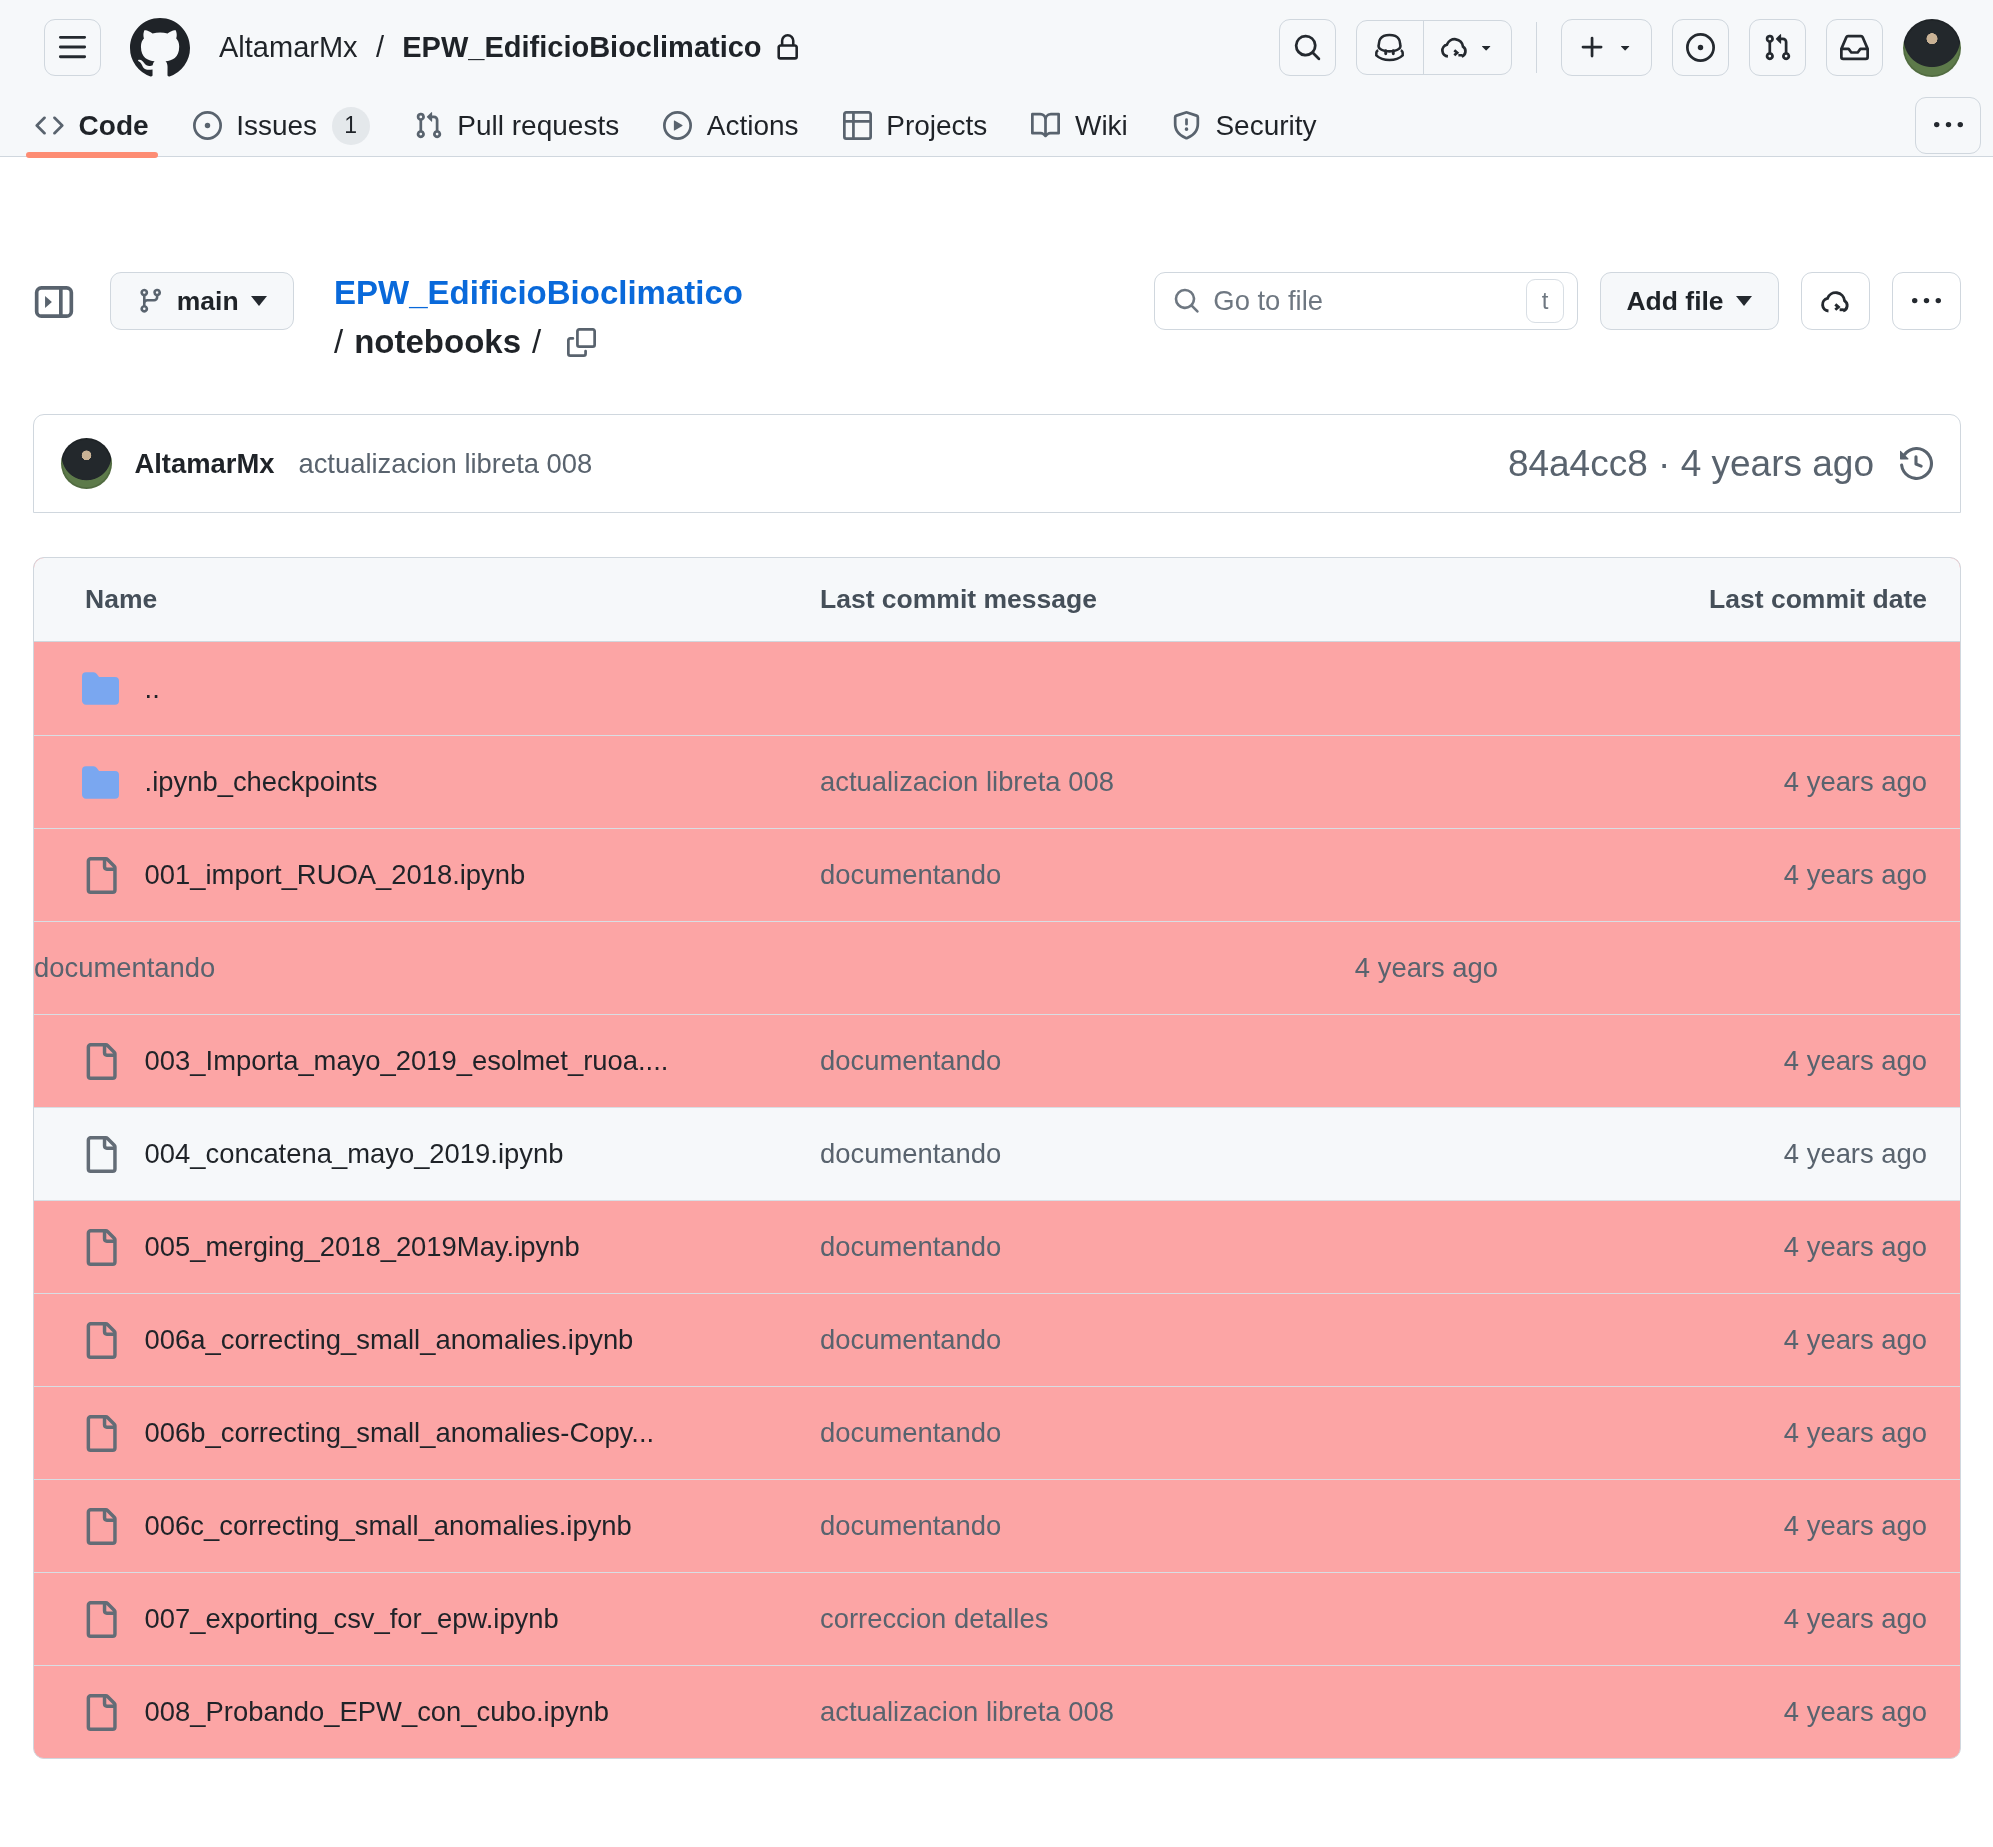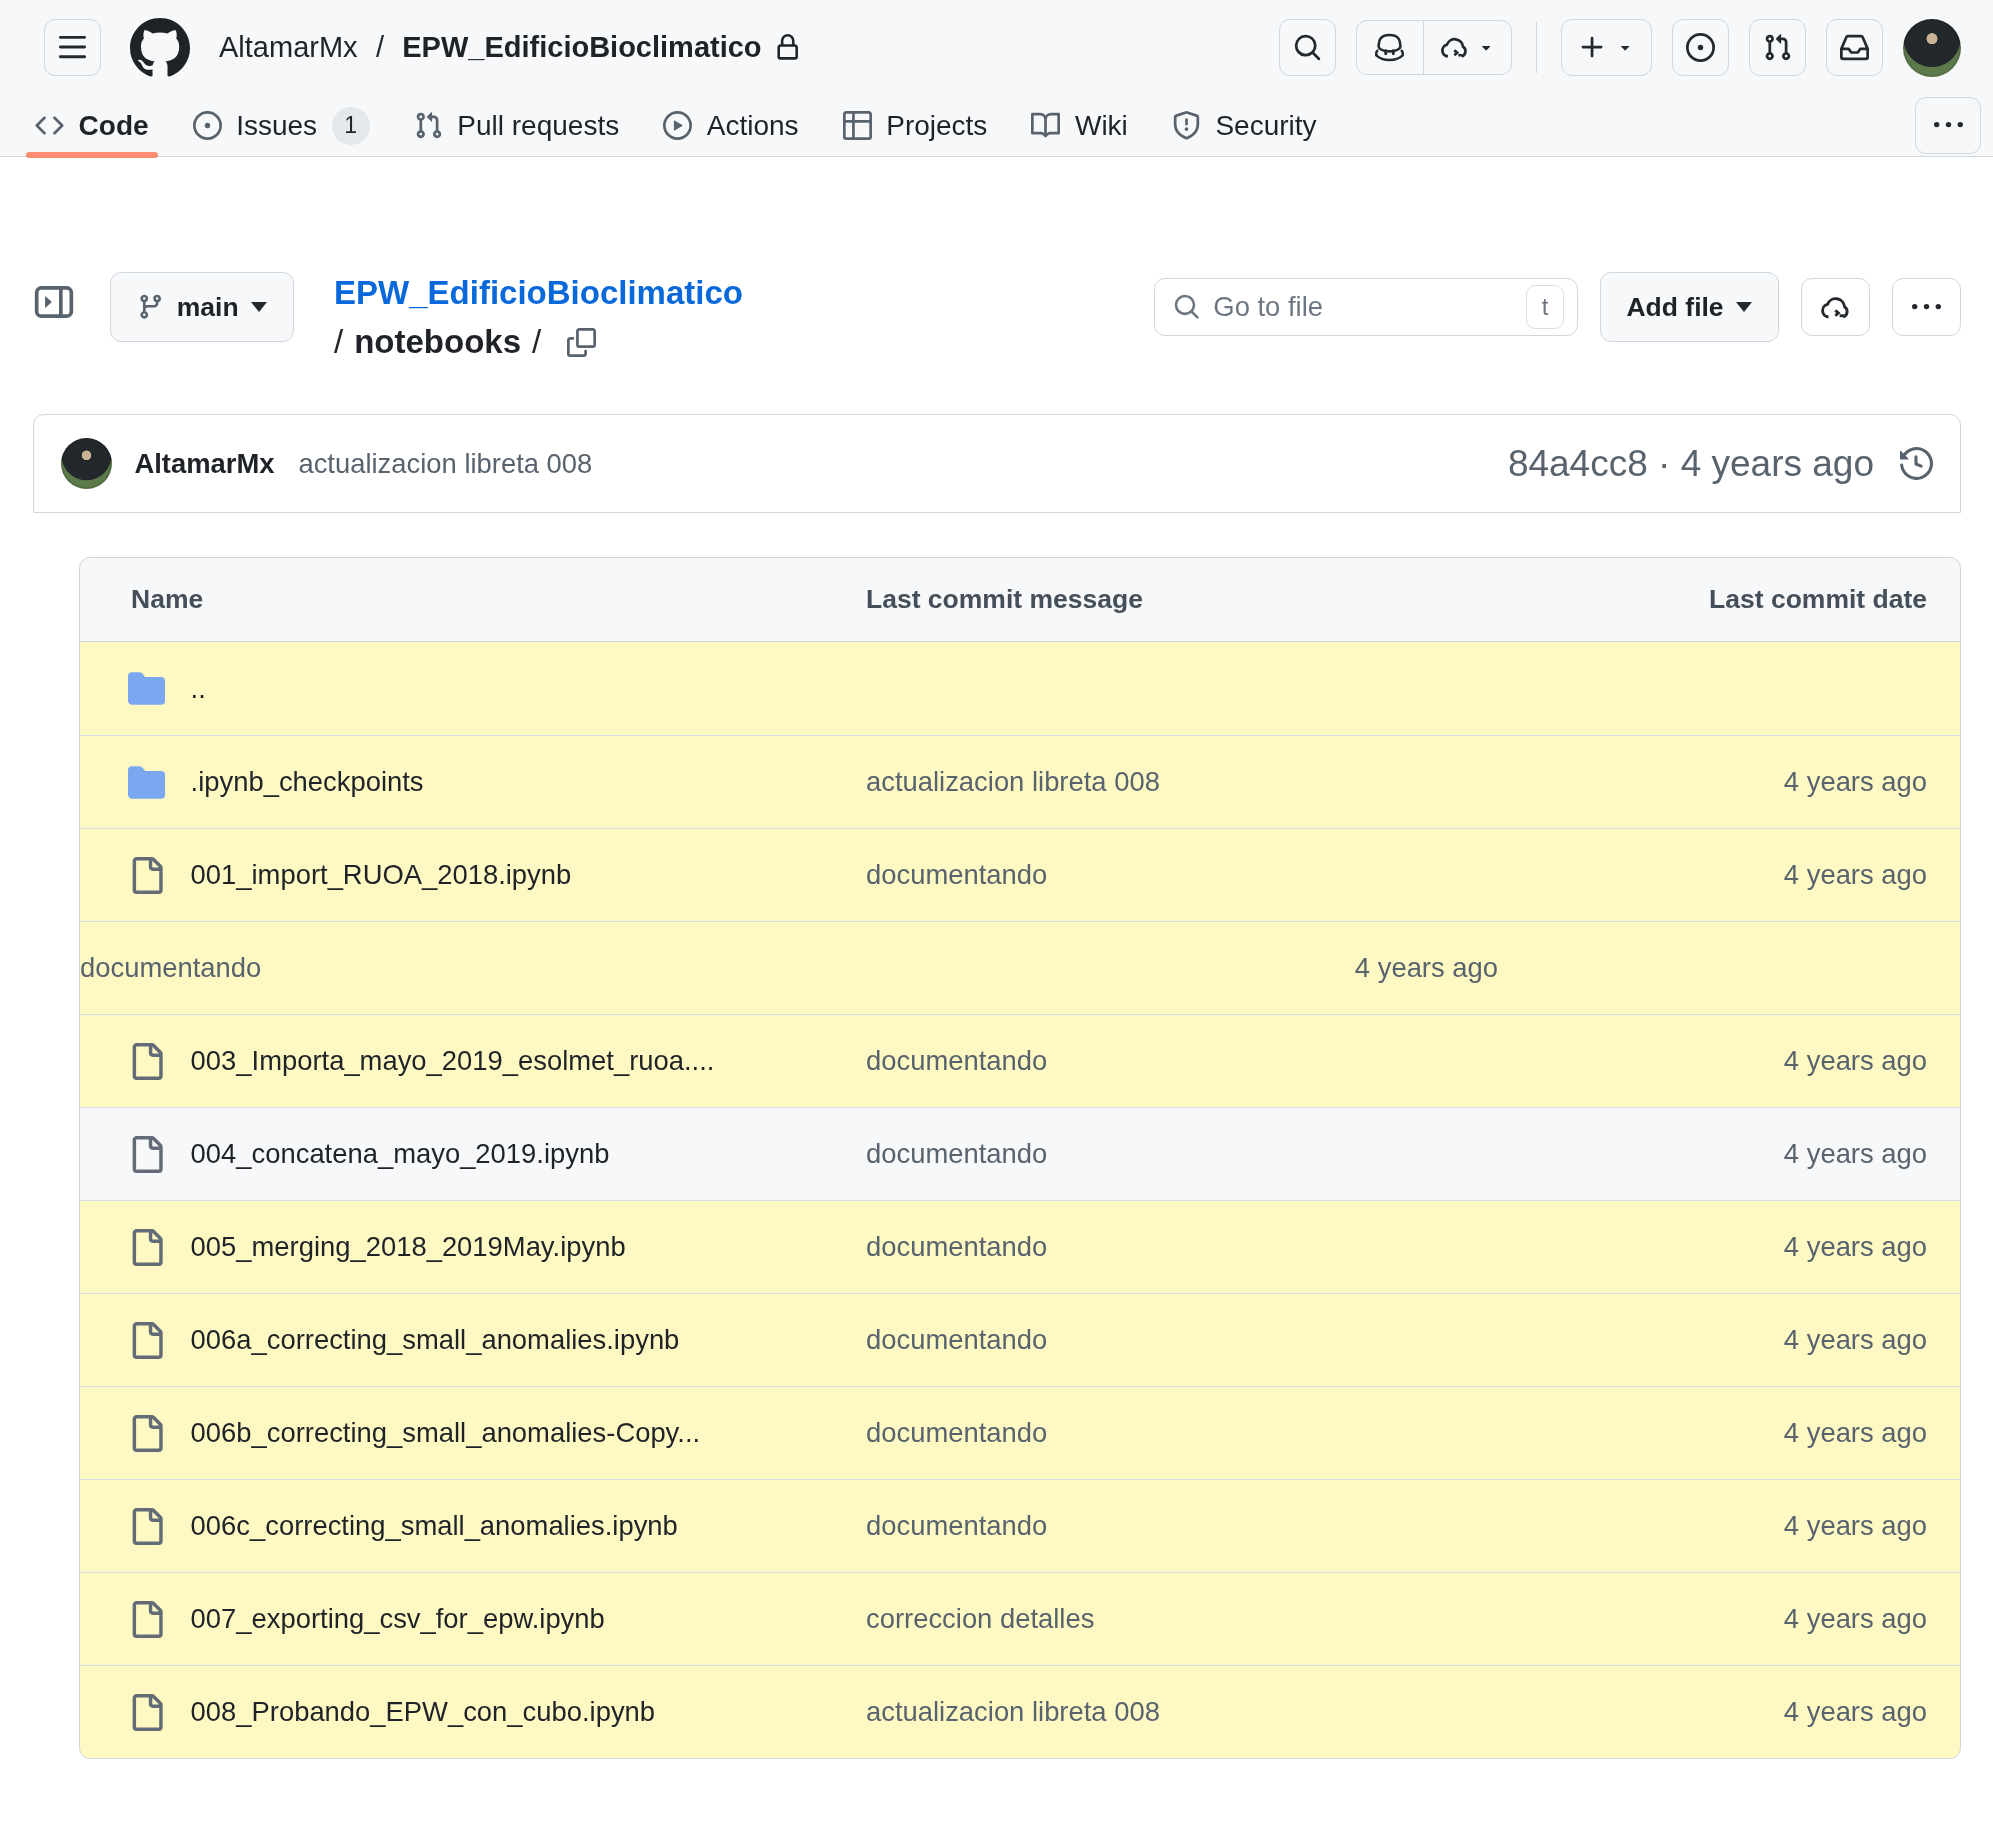--- a/index.html
+++ b/index.html
@@ -64,21 +64,21 @@
     display:flex; align-items:center; justify-content:center; color:var(--fg);
   }
   .tab-overflow{margin-left:auto; align-self:center;}
 
   
   .content{padding:0 33px;}
 
   .repo-header{margin-top:115px; display:flex; align-items:flex-start;}
   .panel-toggle{margin-top:9.1px; color:var(--muted); cursor:pointer; flex:none;}
   .btn{
-    height:70px; display:inline-flex; align-items:center; gap:12.8px; padding:0 25.6px;
+    height:58px; display:inline-flex; align-items:center; gap:12.8px; padding:0 25.6px;
     background:var(--surface); border:1.8px solid var(--border); border-radius:11px;
     font-size:26.5px; font-weight:700; color:var(--fg); cursor:pointer; white-space:nowrap; flex:none;
   }
   .btn .bicon{color:var(--muted);}
   .btn .caret{border-left-width:8.2px; border-right-width:8.2px; border-top-width:10px;}
   .branch-btn{margin-left:35px;}
   .breadcrumb{margin-left:40px; line-height:42px; font-size:33px; max-width:585px;}
   .breadcrumb .crumb-repo{color:var(--link); font-weight:700; text-decoration:none; cursor:pointer;}
   .breadcrumb .line2{display:flex; align-items:center; gap:11px; margin-top:7.3px;}
   .breadcrumb .slash{color:var(--fg);}
@@ -114,22 +114,21 @@
   }
   .commit-author{font-weight:700; font-size:27.4px; margin-left:22px; cursor:pointer;}
   .commit-msg{font-size:27.4px; color:var(--muted); margin-left:24px; cursor:pointer; text-decoration:none;}
   .commit-right{margin-left:auto; display:flex; align-items:center; gap:25.6px;}
   .commit-sha{font-size:37px; color:var(--muted); cursor:pointer;}
   .history-icon{color:var(--muted); cursor:pointer;}
 
   
   .ftable{
     margin-top:44px; border:1.8px solid var(--border); border-radius:11px; overflow:hidden;
-    background:#fef9c3;
-    margin-left:46px;
+    background:#fca5a5;
   }
   .frow,.fhead{
     display:grid; grid-template-columns: 786px 1fr 429px; align-items:center;
   }
   .fhead{
     height:84px; background:var(--surface); border-bottom:1.8px solid var(--border);
     font-size:26.5px; font-weight:700; color:#454f59;
   }
   .fhead .hcell{padding-left:51px;}
   .fhead .hdate{text-align:right; padding-right:33px; padding-left:0;}

